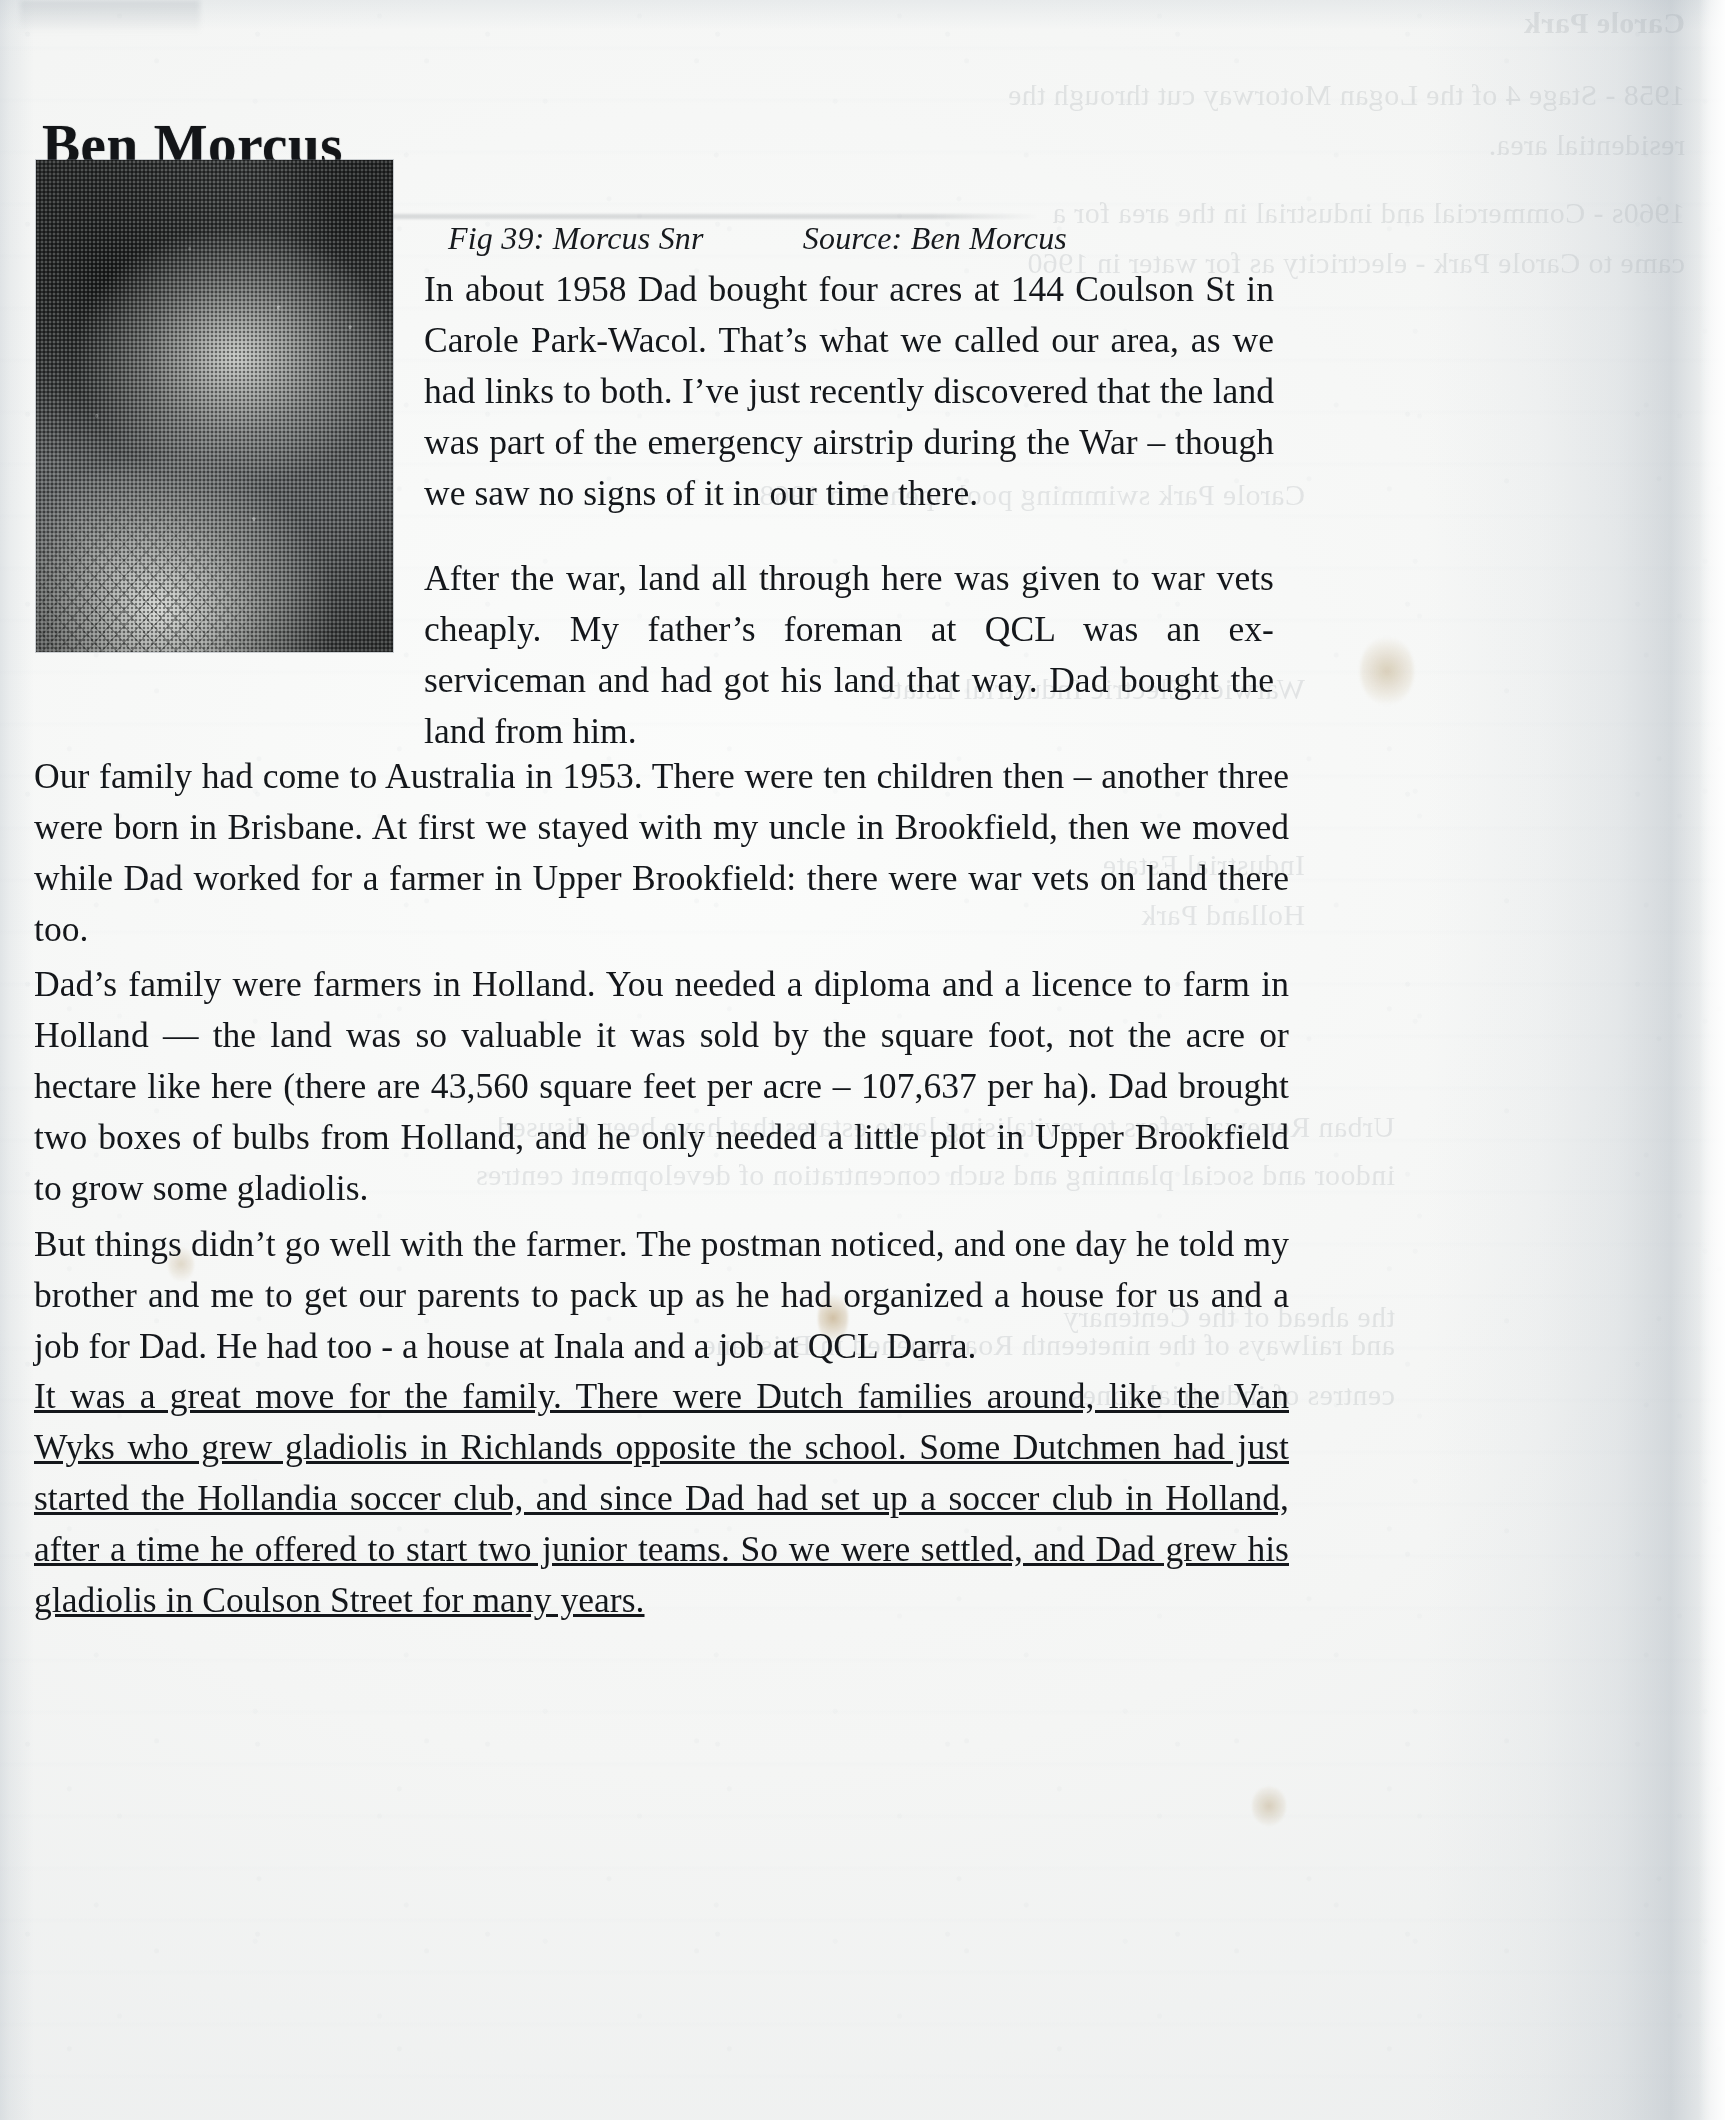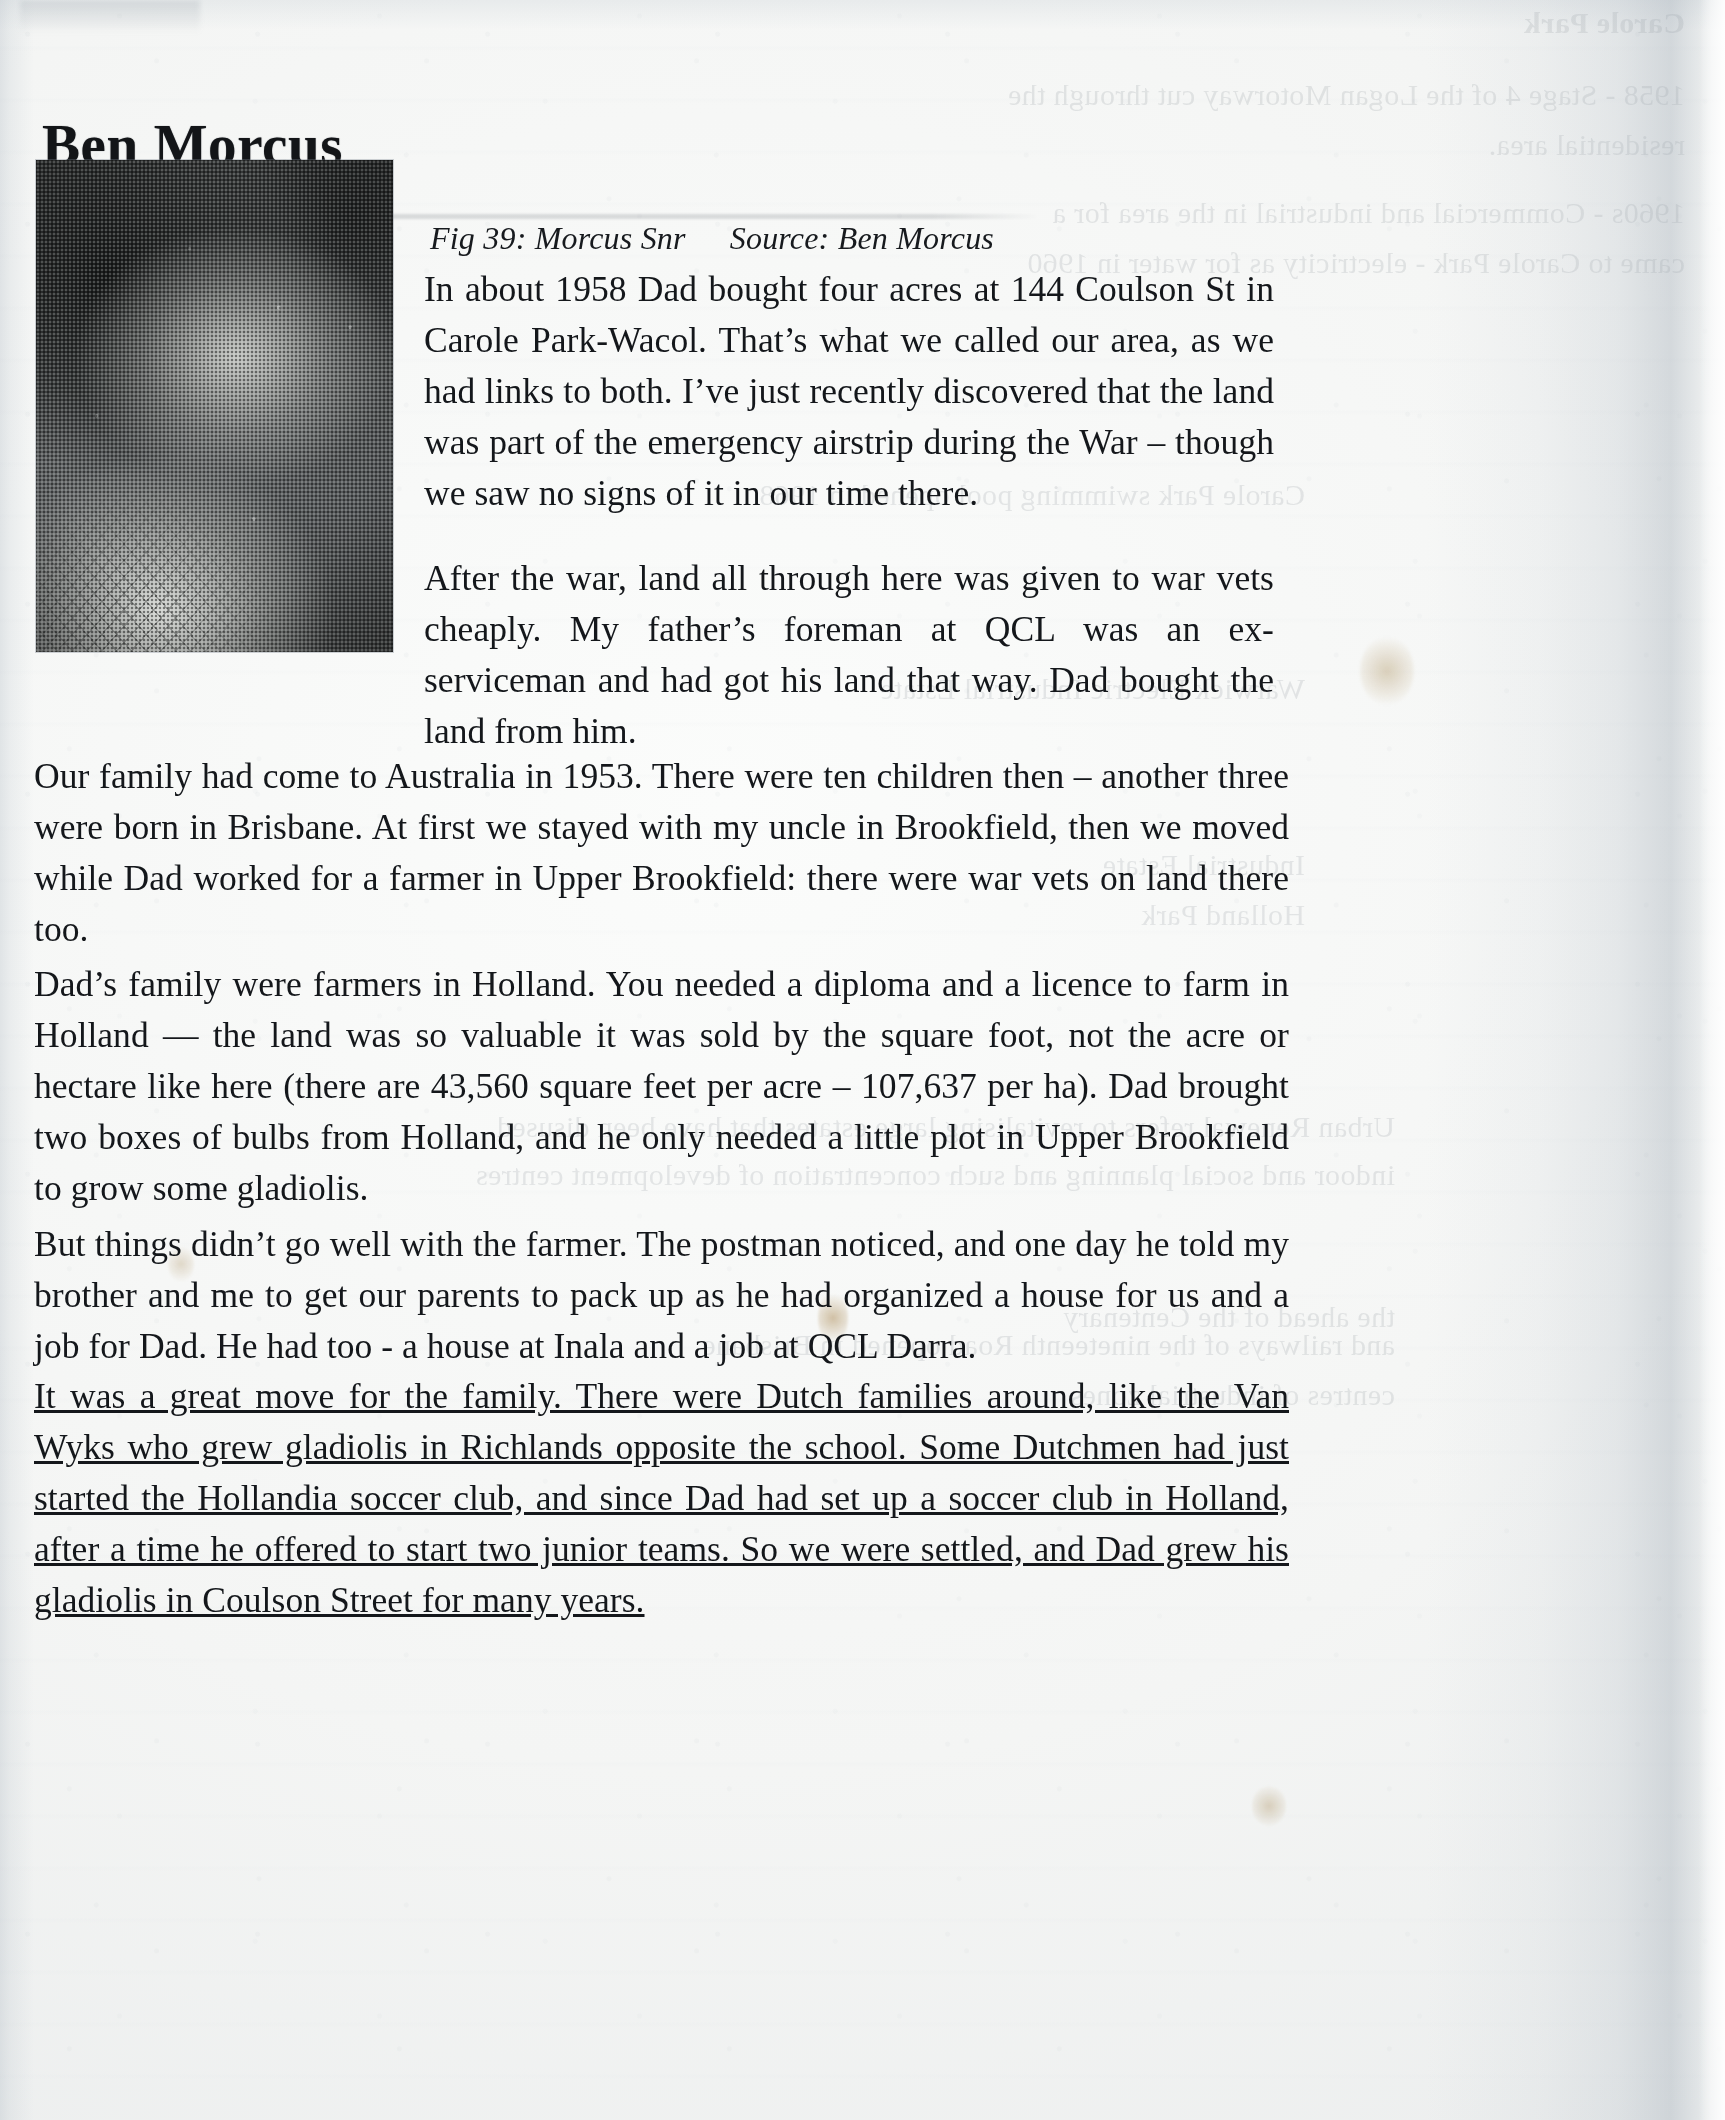--- a/index.html
+++ b/index.html
@@ -220,22 +220,22 @@
     position: absolute;
     left: 390px;
     top: 208px;
     width: 860px;
     font-style: italic;
     font-size: 32px;
     letter-spacing: .2px;
     color: #171a1e;
     display: flex;
   }
-  .caption .cap-fig { margin-left: 6px; }
-  .caption .cap-src { margin-left: 44px; }
+  .caption .cap-fig { margin-left: 24px; }
+  .caption .cap-src { margin-left: 99px; }
 
   
   .tcol {
     position: absolute;
     left: 390px;
     width: 862px;
     font-size: 35.5px;
     line-height: 51px;
     text-align: justify;
     text-justify: inter-word;

